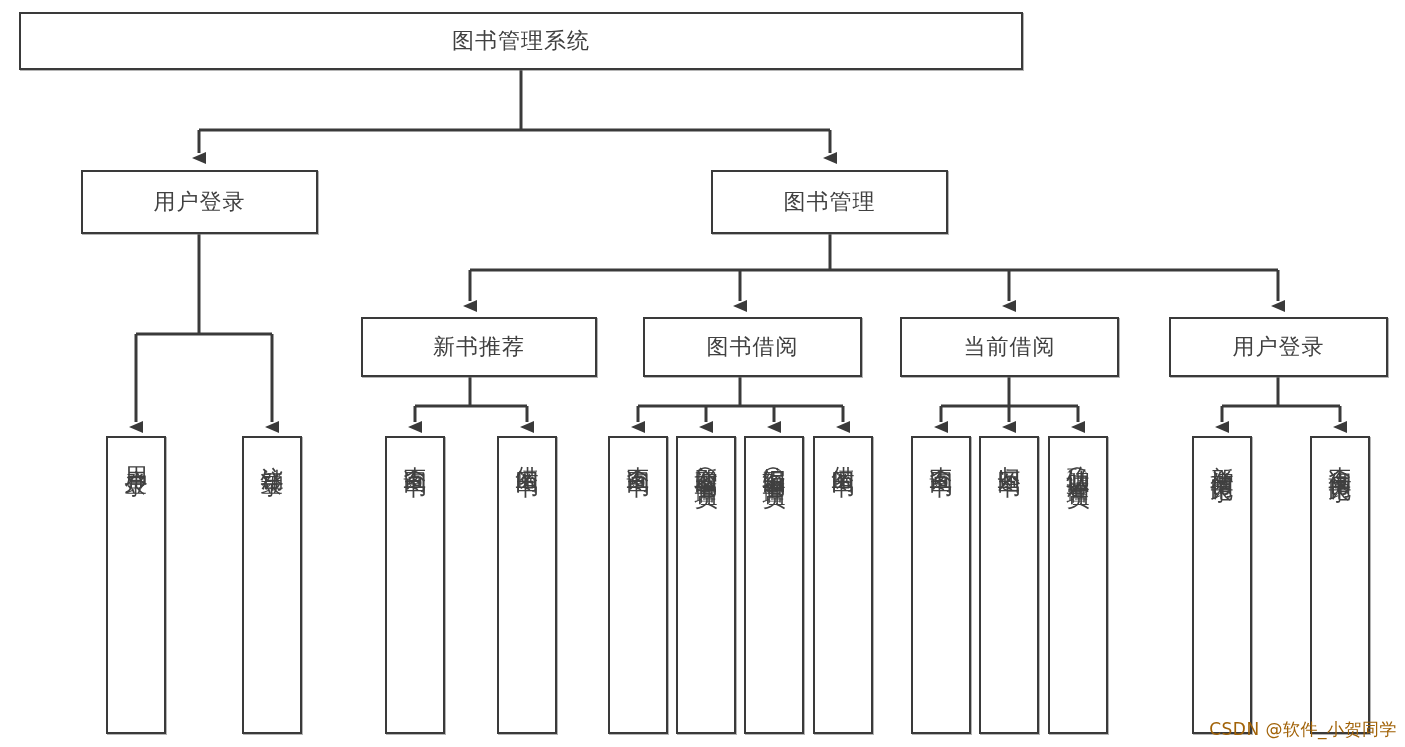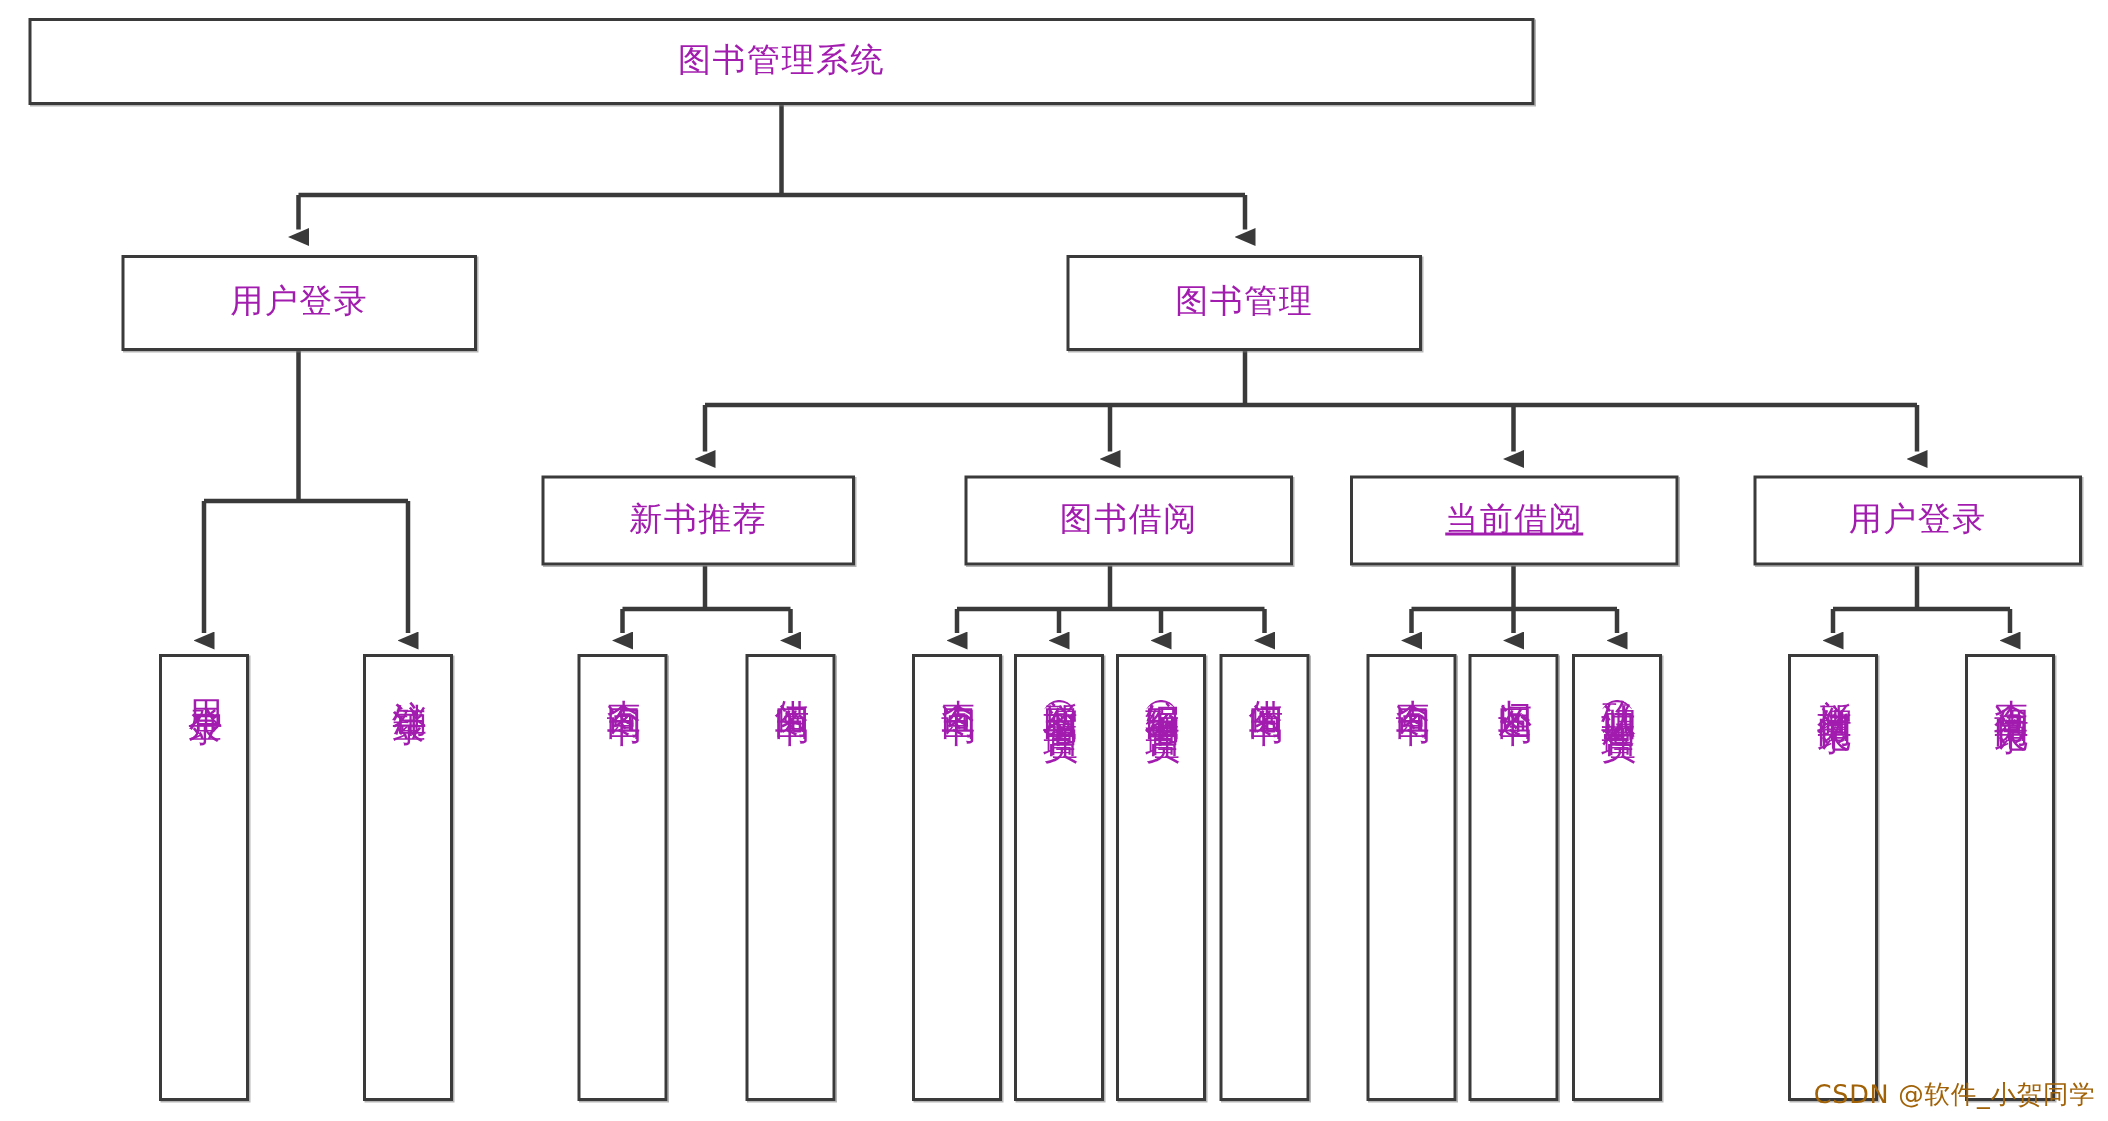--- a/index.html
+++ b/index.html
@@ -27,21 +27,21 @@
   }
   .node {
     position: absolute;
     box-sizing: border-box;
     background: #ffffff;
     border: 2px solid #3a3a3a;
     box-shadow: 1px 1px 0 0 rgba(120,120,120,0.55);
     display: flex;
     align-items: center;
     justify-content: center;
-    color: #a21caf;
+    color: #404040;
   }
   .node .label {
     font-size: 22px;
     line-height: 1.25;
     letter-spacing: 1px;
     white-space: nowrap;
   }
   .node.vert {
     align-items: flex-start;
     justify-content: center;
@@ -124,27 +124,27 @@
     <span class="label">图书管理系统</span>
   </div>
 
   <div class="node" style="left:81px; top:170px; width:237px; height:64px;">
     <span class="label">用户登录</span>
   </div>
   <div class="node" style="left:711px; top:170px; width:237px; height:64px;">
     <span class="label">图书管理</span>
   </div>
 
-  <div class="node" style="left:361px; top:317px; width:209px; height:60px;">
+  <div class="node" style="left:361px; top:317px; width:236px; height:60px;">
     <span class="label">新书推荐</span>
   </div>
   <div class="node" style="left:631px; top:317px; width:219px; height:60px;margin-left:12px;">
     <span class="label">图书借阅</span>
   </div>
-  <div class="node" style="left:900px; top:317px; width:219px; height:60px;text-decoration:underline;">
+  <div class="node" style="left:900px; top:317px; width:219px; height:60px;">
     <span class="label">当前借阅</span>
   </div>
   <div class="node" style="left:1169px; top:317px; width:219px; height:60px;">
     <span class="label">用户登录</span>
   </div>
 
   <div class="node vert" style="left:106px; top:436px; width:60px; height:298px;">
     <span class="label">用户登录</span>
   </div>
   <div class="node vert" style="left:242px; top:436px; width:60px; height:298px;">

